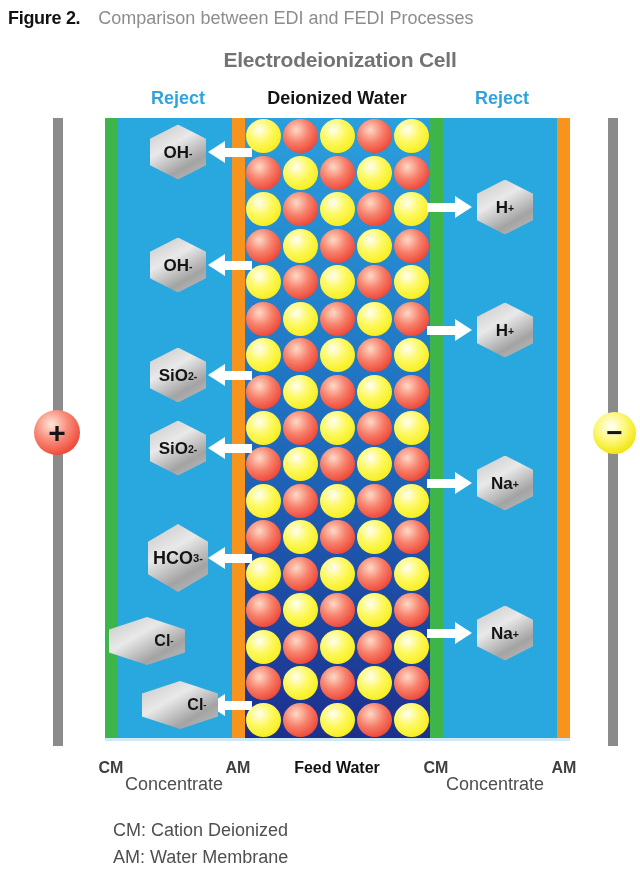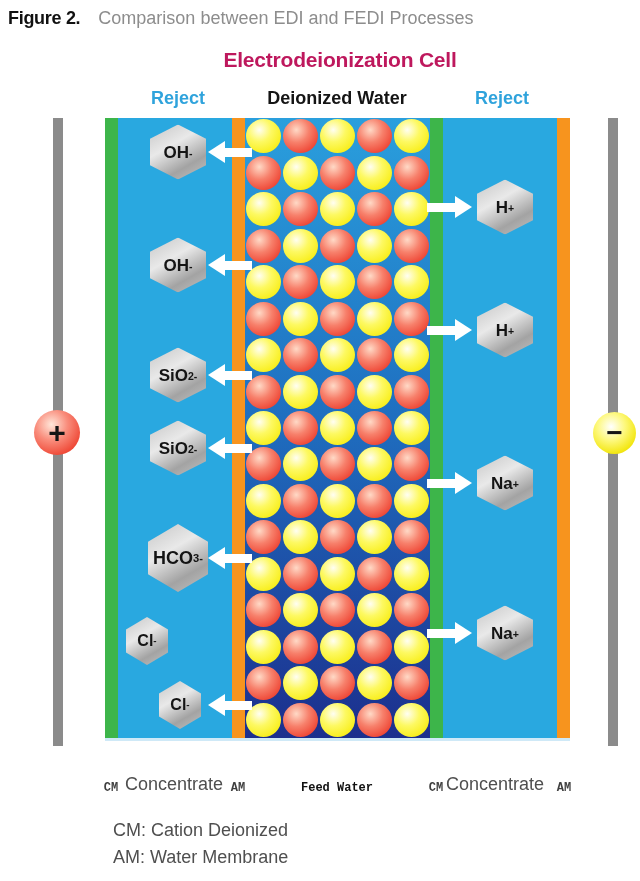--- a/index.html
+++ b/index.html
@@ -6,21 +6,21 @@
   .canvas{
     position:relative;width:640px;height:881px;background:#ffffff;overflow:hidden;
     font-family:"Liberation Sans", sans-serif;
   }
   
   .caption{position:absolute;left:8px;top:8px;font-size:18px;white-space:nowrap;}
   .cap-label{font-weight:bold;color:#111111;letter-spacing:-0.3px;}
   .cap-text{color:#8d8d8d;margin-left:13px;}
   .cell-title{
     position:absolute;left:340px;top:48px;transform:translateX(-50%);
-    font-size:21px;font-weight:bold;color:#be185d;white-space:nowrap;letter-spacing:-0.2px;
+    font-size:21px;font-weight:bold;color:#737373;white-space:nowrap;letter-spacing:-0.2px;
   }
   .stream-label{position:absolute;top:88px;transform:translateX(-50%);font-size:18px;white-space:nowrap;}
   .stream-label.reject{color:var(--reject-label-blue,#2fa3dc);font-weight:600;}
   .stream-label.deionized{font-weight:bold;color:#141414;}
   
   .electrode{position:absolute;top:118px;height:628px;width:10px;background:var(--electrode-gray,#8b8b8b);}
   .electrode.left{left:53px;}
   .electrode.right{left:608px;}
   .terminal{
     position:absolute;border-radius:50%;display:flex;align-items:center;justify-content:center;
@@ -49,33 +49,33 @@
   .resin.cation{background:radial-gradient(circle at 38% 32%, #ffd9c6 0%, #f7806b 40%, #ee4534 78%, #d93425 100%);}
   .resin.anion{background:radial-gradient(circle at 38% 32%, #fffef2 0%, #fdf962 38%, #f8ee1c 76%, #e5d60d 100%);}
   
   .hex{
     position:absolute;transform:translate(-50%,-50%);
     clip-path:polygon(50% 0%, 100% 26%, 100% 74%, 50% 100%, 0% 74%, 0% 26%);
     background:linear-gradient(150deg, #c6c6c6 0%, #e9e9e9 38%, #a3a3a3 72%, #c2c2c2 100%);
     display:flex;align-items:center;justify-content:center;
     color:#141414;font-weight:bold;white-space:nowrap;
   }
-  .hex.sm{width:42px;height:48px;font-size:16px;}
+  .hex.sm{width:42px;height:48px;font-size:16px;padding-left:34px;}
   .hex.md{width:56px;height:55px;font-size:17px;}
   .hex.lg{width:60px;height:68px;font-size:18px;}
   .hex sub{font-size:0.62em;line-height:0;}
   .hex sup{font-size:0.62em;line-height:0;}
   
   .arrow{position:absolute;}
   .arrow .shaft{position:absolute;height:9px;background:#ffffff;top:-4px;}
   .arrow .head{position:absolute;width:0;height:0;border-style:solid;top:-11px;}
   
   .mem-label{
-    position:absolute;top:781px;transform:translateX(-50%);
-    font-size:12px;font-weight:600;color:#3f3f3f;white-space:nowrap;font-family:Liberation Mono, monospace;
+    position:absolute;top:759px;transform:translateX(-50%);
+    font-size:16px;font-weight:600;color:#3f3f3f;white-space:nowrap;
   }
   .mem-label.bold{font-weight:bold;color:#111111;}
   .conc-label{
     position:absolute;top:774px;transform:translateX(-50%);
     font-size:18px;color:#4f4f4f;white-space:nowrap;
   }
   
   .legend-left{position:absolute;left:113px;top:817px;font-size:18px;color:#4f4f4f;line-height:27px;}
   .legend-right{position:absolute;left:379px;top:817px;}
   .legend-item{display:flex;align-items:center;height:27px;}

